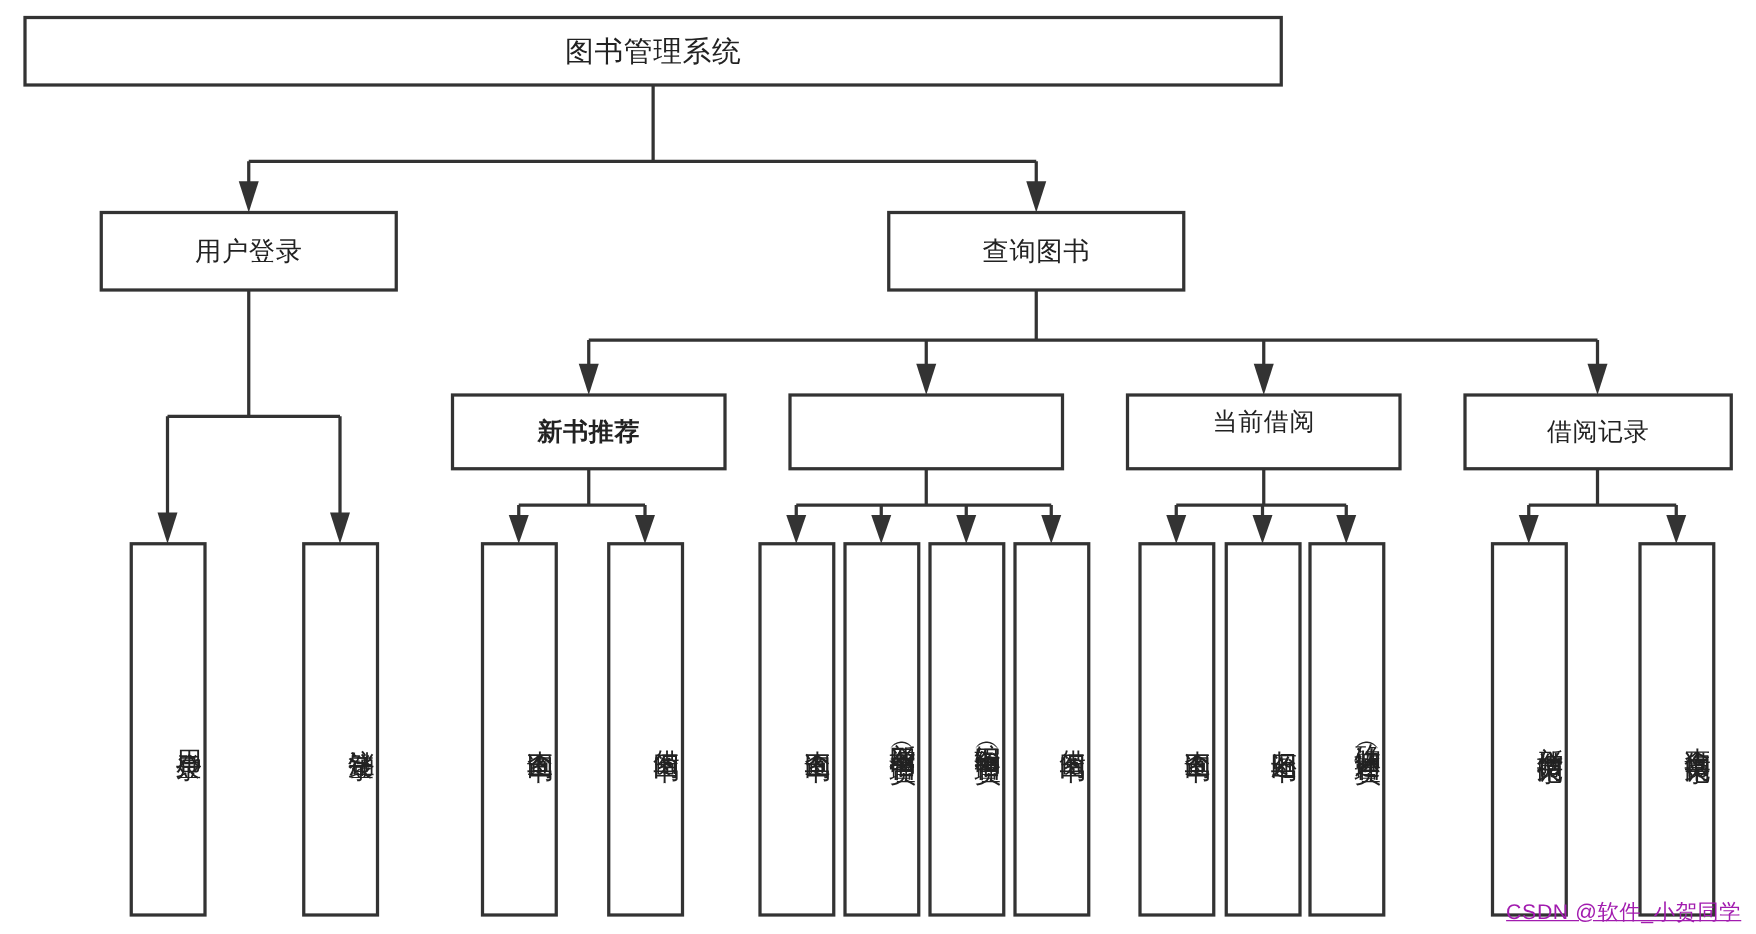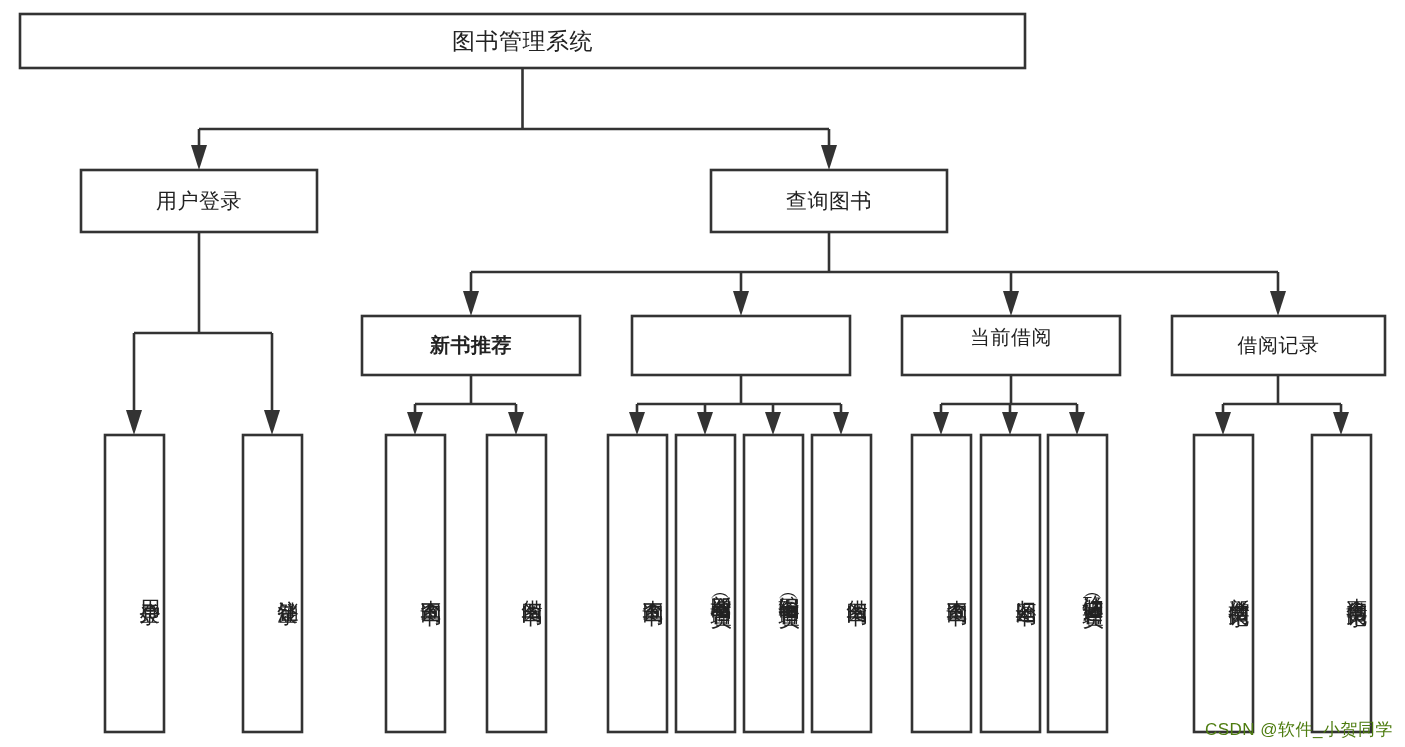--- a/index.html
+++ b/index.html
@@ -68,24 +68,25 @@
   }
   .lvl-root { font-size: 23px; }
   .lvl-1 { font-size: 21px; }
   .lvl-2 { font-size: 20px; }
   .lvl-leaf { font-size: 21px; }
   .watermark {
     position: absolute;
     right: 12px;
     bottom: 6px;
     font-size: 17px;
-    color: #4d7c0f;
+    color: #a21caf;
     letter-spacing: 0.5px;
     white-space: nowrap;
     user-select: none;
+    text-decoration: underline;
   }
 </style>
 </head>
 <body>
 
 <div id="diagram-root">
 
   <svg class="diagram-canvas" viewBox="0 0 1405 747">
 
     <g>

